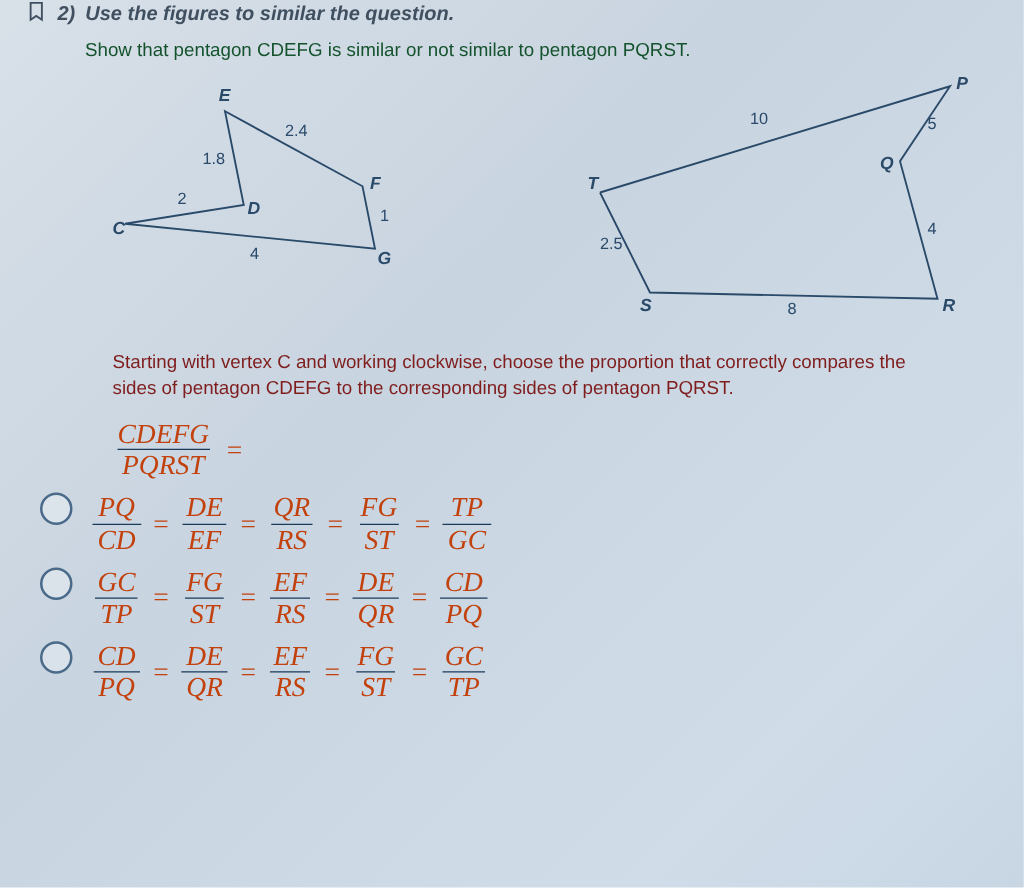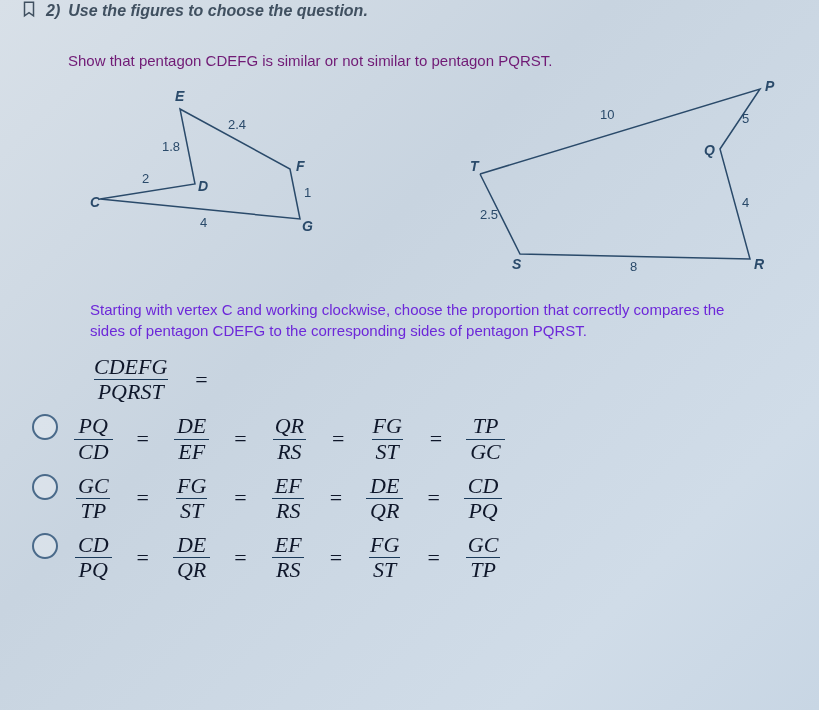--- a/index.html
+++ b/index.html
@@ -21,33 +21,33 @@
     display: flex;
     align-items: center;
     gap: 8px;
     font-weight: bold;
     font-style: italic;
     color: #405060;
     padding-top: 0;
   }
   .bookmark-icon svg { width: 18px; height: 18px; }
   .q-text {
-    margin: 30px 0 10px 48px;
-    color: #701a75;
+    margin: 9px 0 10px 48px;
+    color: #14532d;
     font-size: 15px;
   }
   .figures {
     display: flex;
     gap: 40px;
     margin: 10px 0 20px 60px;
   }
   .figure { }
   .instr {
     margin: 10px 40px 10px 70px;
-    color: #6d28d9;
+    color: #7f1d1d;
     font-size: 15px;
     line-height: 1.4;
   }
   .frac-lead {
     margin: 14px 0 10px 70px;
   }
   .options {
     margin-left: 12px;
   }
   .opt-row {
@@ -60,24 +60,24 @@
     width: 22px;
     height: 22px;
     border: 2px solid #4a6a8a;
     border-radius: 50%;
     flex-shrink: 0;
     background: rgba(255,255,255,0.3);
   }
   .eqline {
     display: flex;
     align-items: center;
-    gap: 24px;
+    gap: 10px;
     font-family: "Times New Roman", serif;
     font-size: 22px;
-    color: #0f172a;
+    color: #c2410c;
     font-style: italic;
   }
   .frac {
     display: inline-flex;
     flex-direction: column;
     align-items: center;
     line-height: 1.1;
   }
   .frac .num { padding: 0 4px; }
   .frac .den { border-top: 1.5px solid #1a3a5a; padding: 0 4px; }
@@ -101,21 +101,21 @@
 
 <div class="content">
 
   <div class="top-row">
     <span class="bookmark-icon">
       <svg viewBox="0 0 24 24">
           <path d="M6 3 h12 v18 l-6 -4 l-6 4 z" fill="none" stroke="#405060" stroke-width="2"></path>
         </svg>
     </span>
     <span>2)</span>
-    <span>Use the figures to choose the question.</span>
+    <span>Use the figures to similar the question.</span>
   </div>
 
   <div class="q-text">Show that pentagon CDEFG is similar or not similar to pentagon PQRST.</div>
 
   <div class="figures">
 
     <svg class="figure" width="300" height="180" viewBox="0 0 300 180">
       <polyline points="20,120 115,105 100,30 210,90 220,140 20,120"></polyline>
       <text class="label" x="10" y="128">C</text>
       <text class="label" x="118" y="112">D</text>

